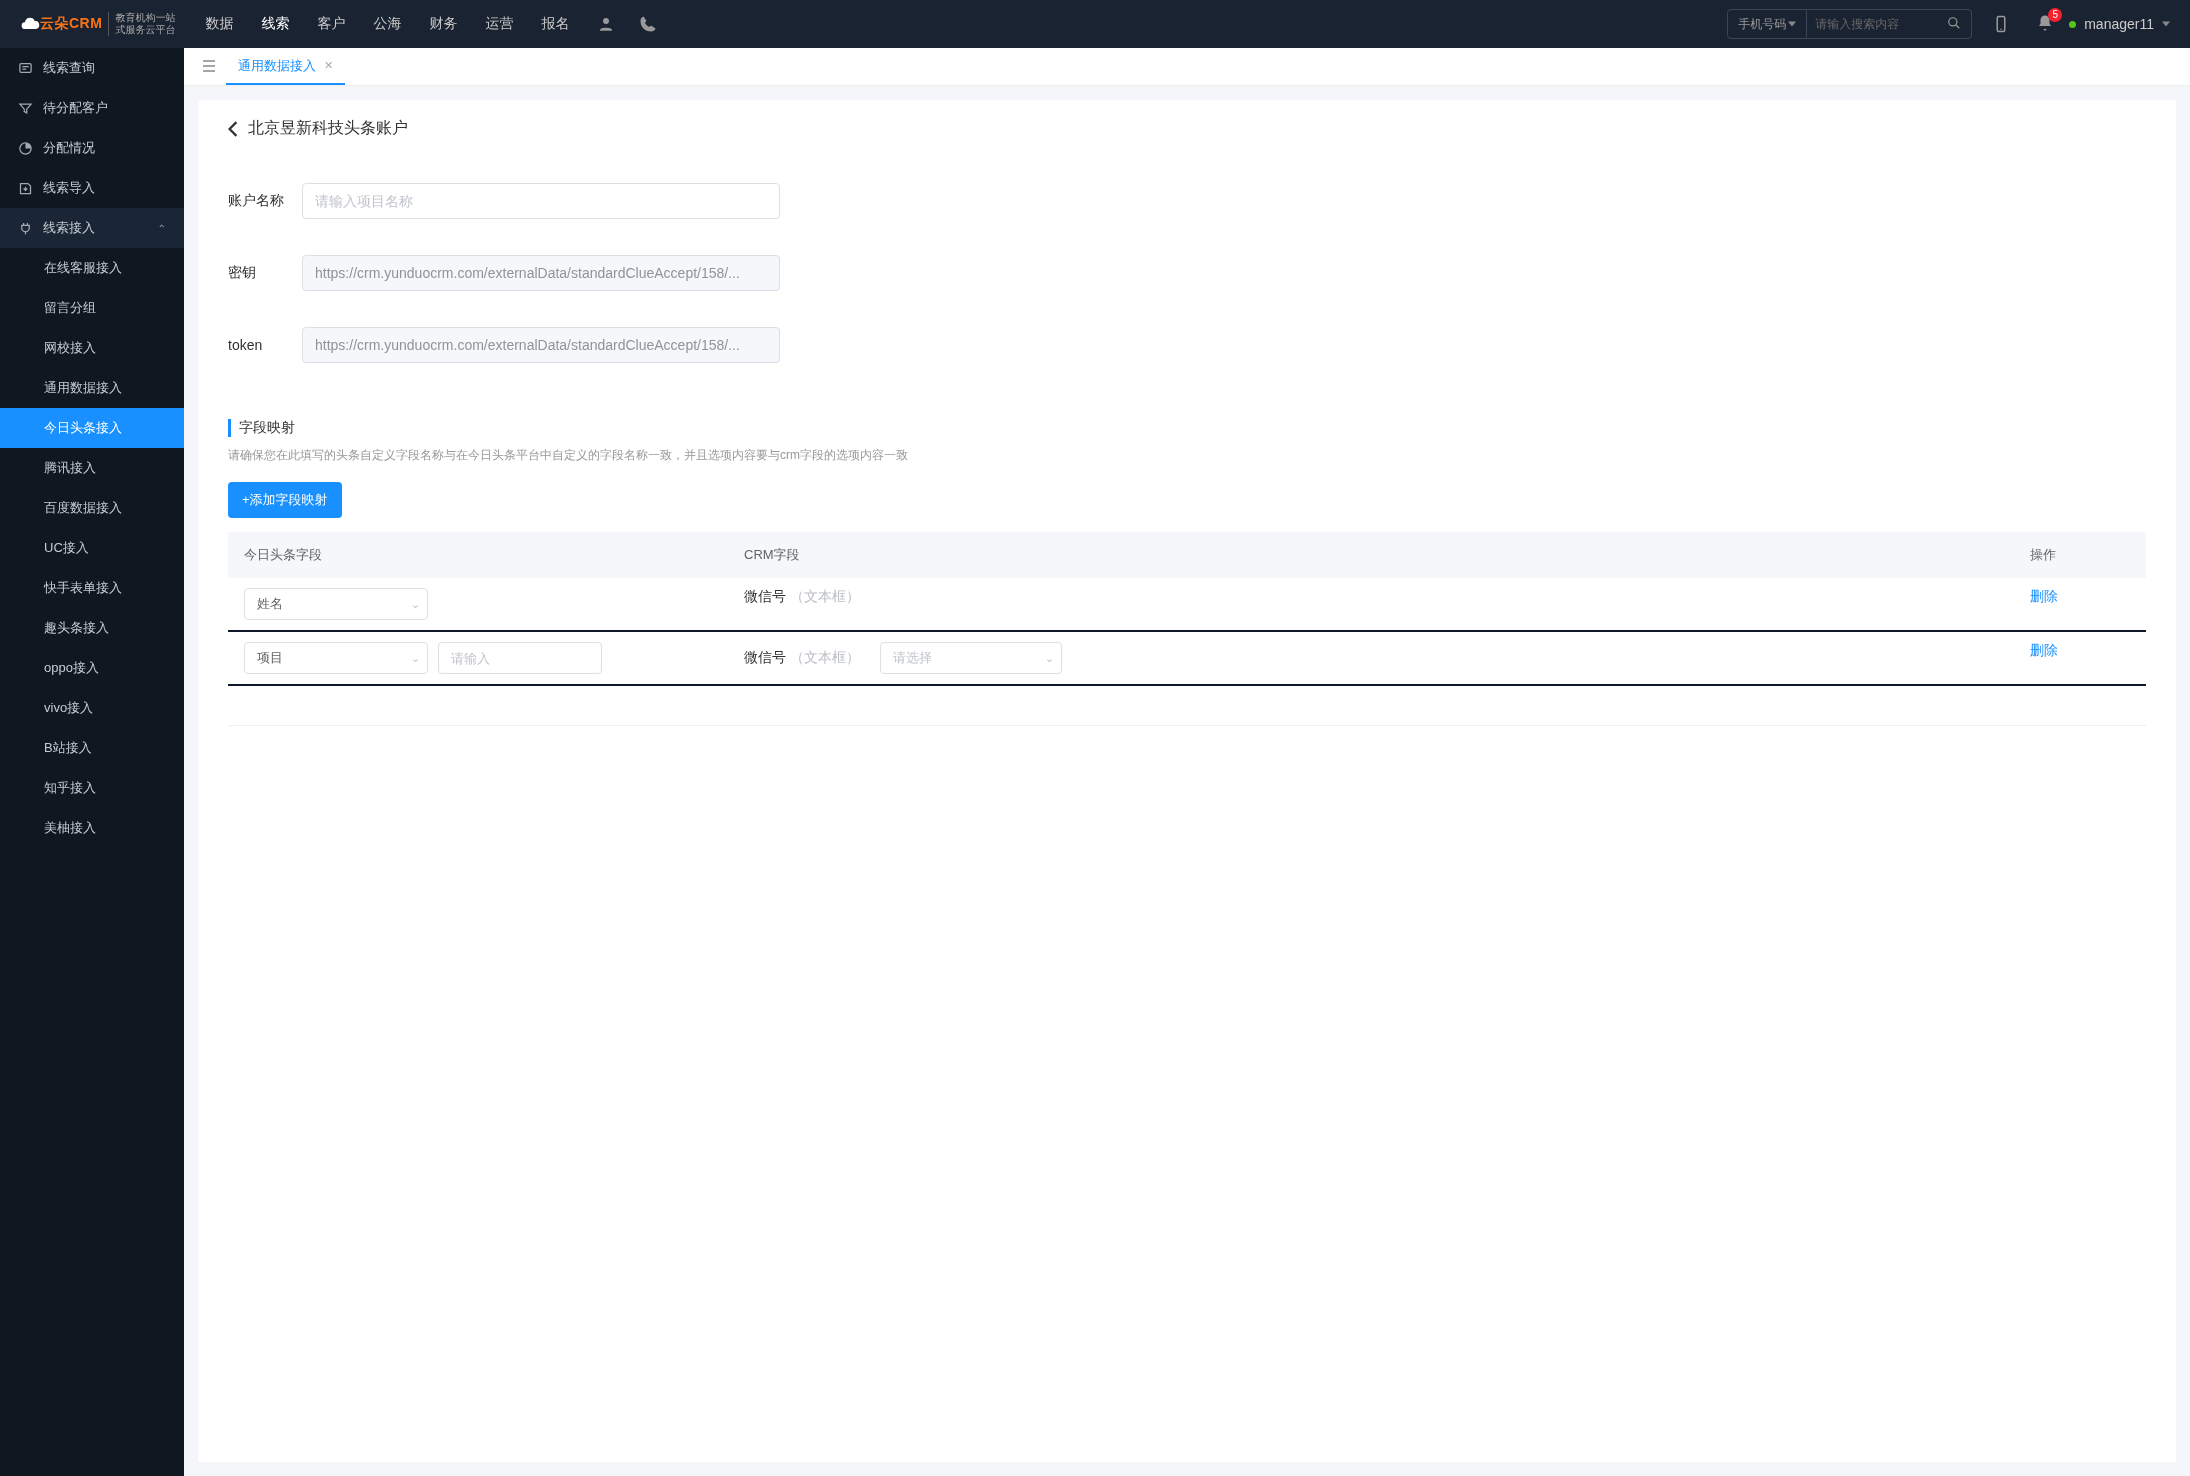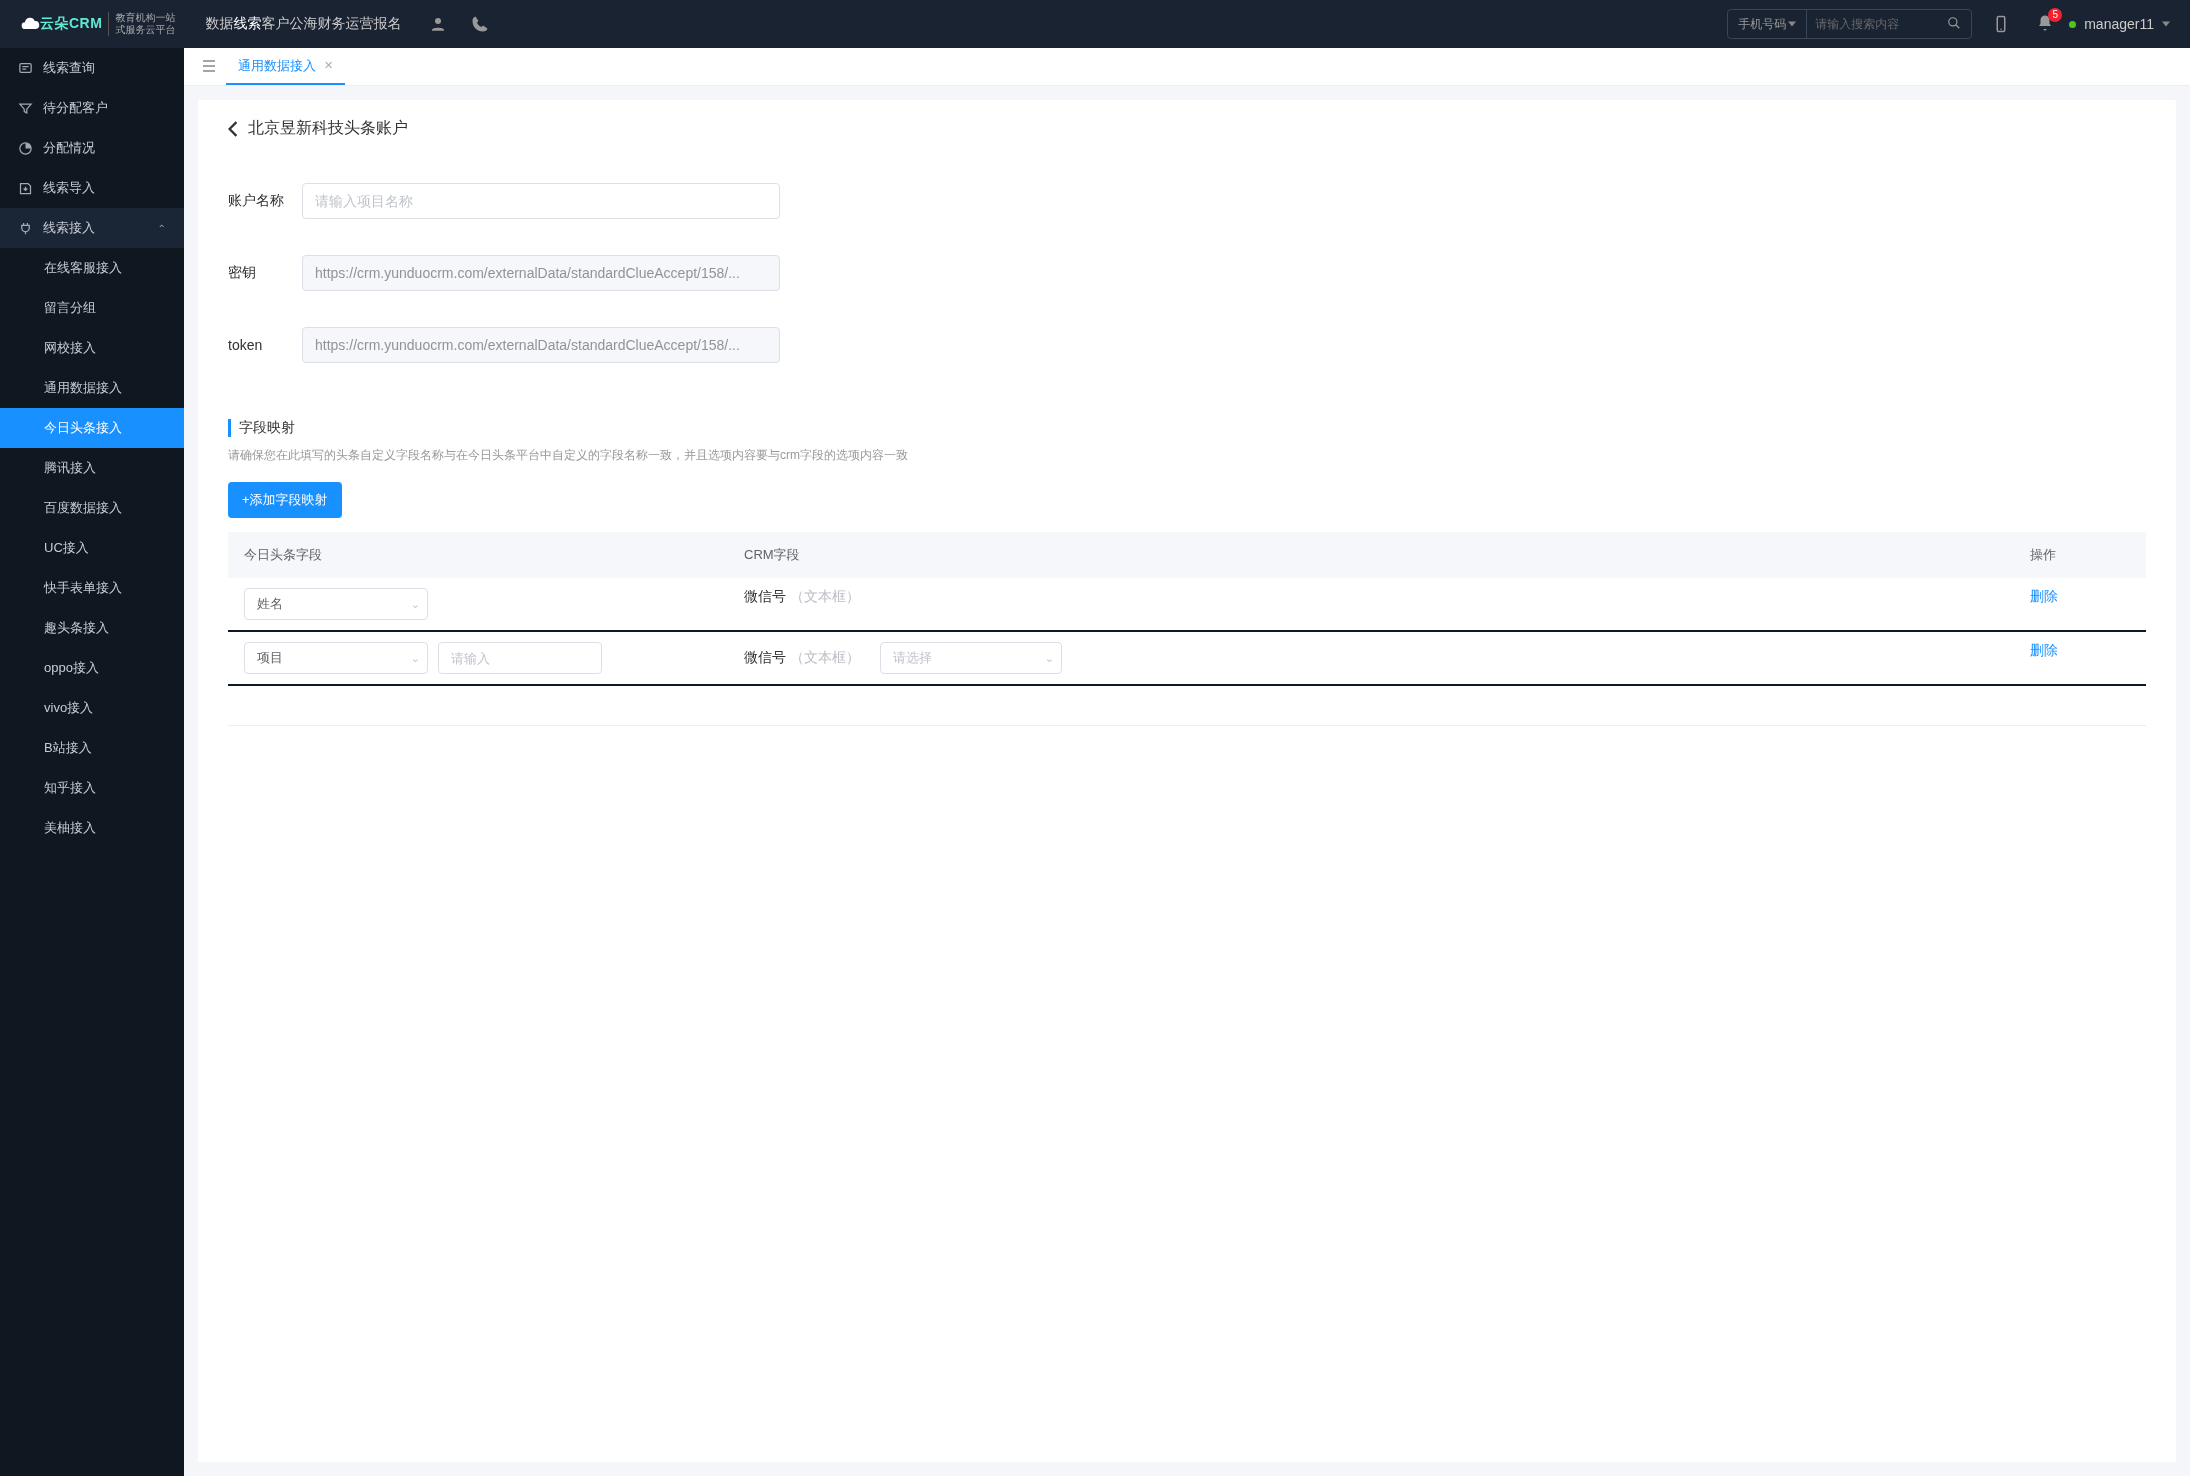--- a/index.html
+++ b/index.html
@@ -1,23 +1,23 @@
 <!DOCTYPE html>
 <html><head>
 <meta charset="utf-8">
 <style>
 * { box-sizing: border-box; margin: 0; padding: 0; }
 body { font-family: -apple-system, "PingFang SC", "Microsoft YaHei", sans-serif; font-size: 14px; color: #333; background: #fff; }
 
 
 .topbar { height: 48px; background: #1a2332; display: flex; align-items: center; padding: 0 20px; color: #ccc; }
 .logo { display: flex; align-items: center; margin-right: 30px; font-size: 12px; }
-.logo-text { font-weight: bold; font-size: 14px; color: #5eead4; letter-spacing: 0.5px; }
+.logo-text { font-weight: bold; font-size: 14px; color: #f97316; letter-spacing: 0.5px; }
 .logo-sub { font-size: 10px; line-height: 1.2; margin-left: 6px; border-left: 1px solid #555; padding-left: 6px; color: #aaa; }
-.nav-items { display: flex; }
+.nav-items { display: flex; gap: 28px; }
 .nav-item { cursor: pointer; font-size: 14px; color: #ccc; }
 .nav-item.active { color: #fff; }
 .nav-icons { display: flex; gap: 24px; margin-left: 28px; align-items: center; }
 .nav-icon { width: 18px; height: 18px; fill: #999; cursor: pointer; }
 .spacer { flex: 1; }
 .search-box { display: flex; align-items: center; border: 1px solid #3a4556; border-radius: 4px; height: 30px; margin-right: 20px; }
 .search-select { display: flex; align-items: center; padding: 0 10px; color: #999; border-right: 1px solid #3a4556; height: 100%; font-size: 12px; cursor: pointer; }
 .search-input { background: transparent; border: none; padding: 0 8px; color: #ccc; width: 130px; font-size: 12px; outline: none; }
 .search-input::placeholder { color: #666; }
 .search-btn { padding: 0 10px; cursor: pointer; }

